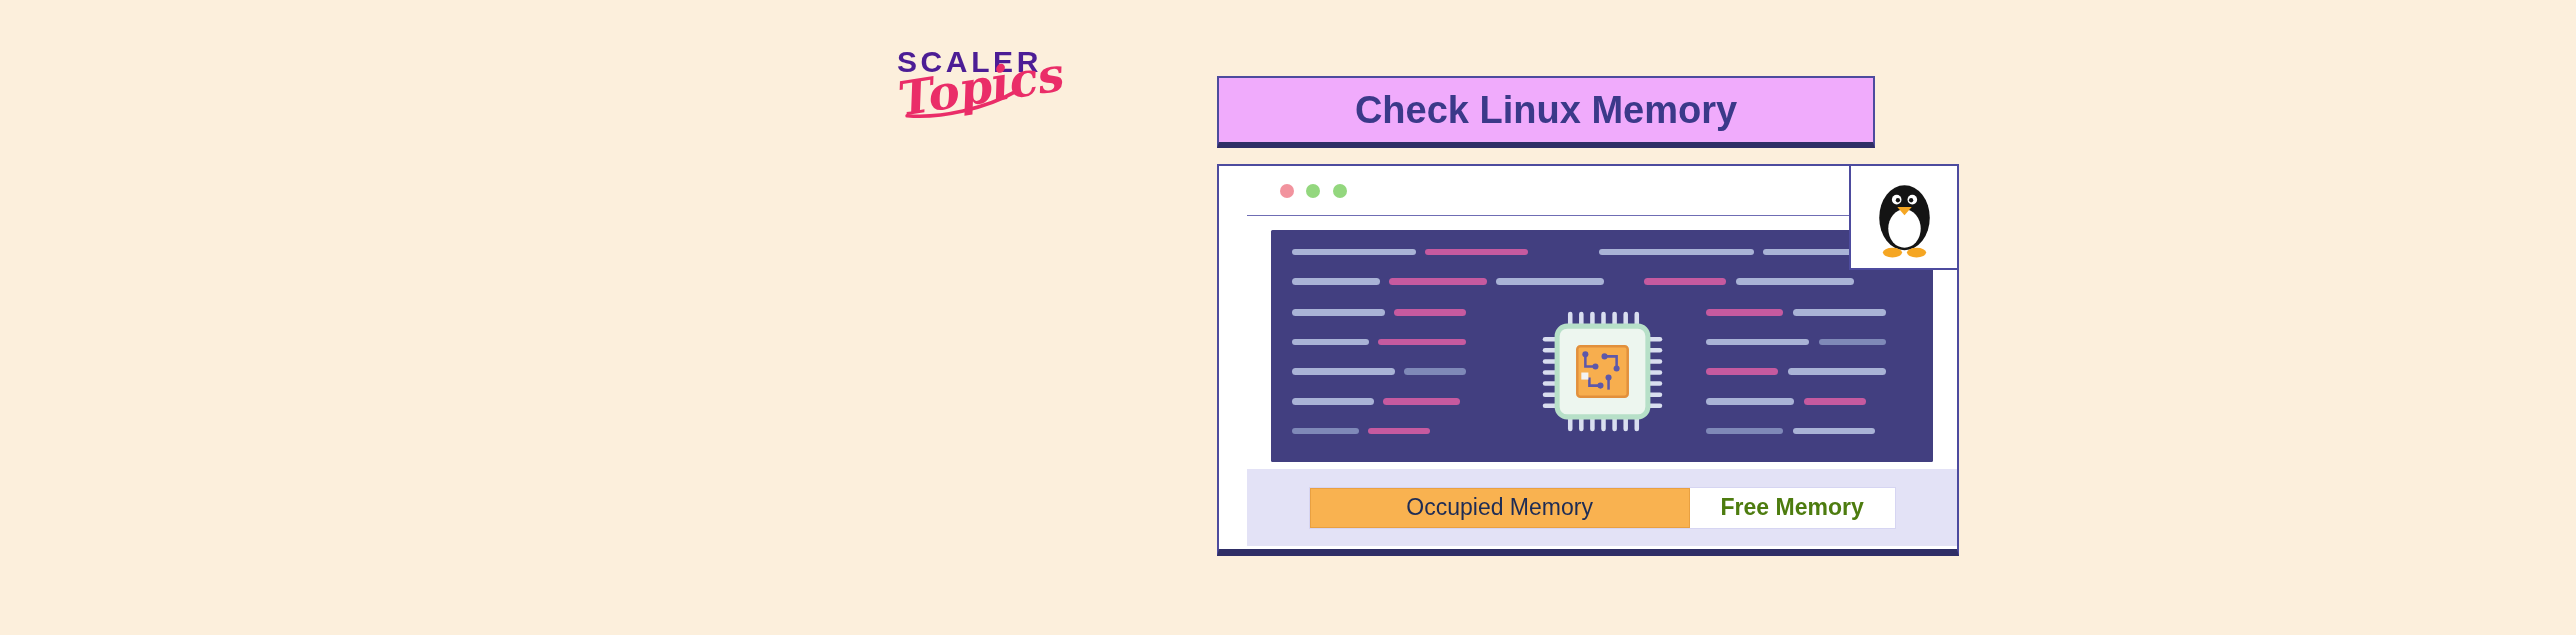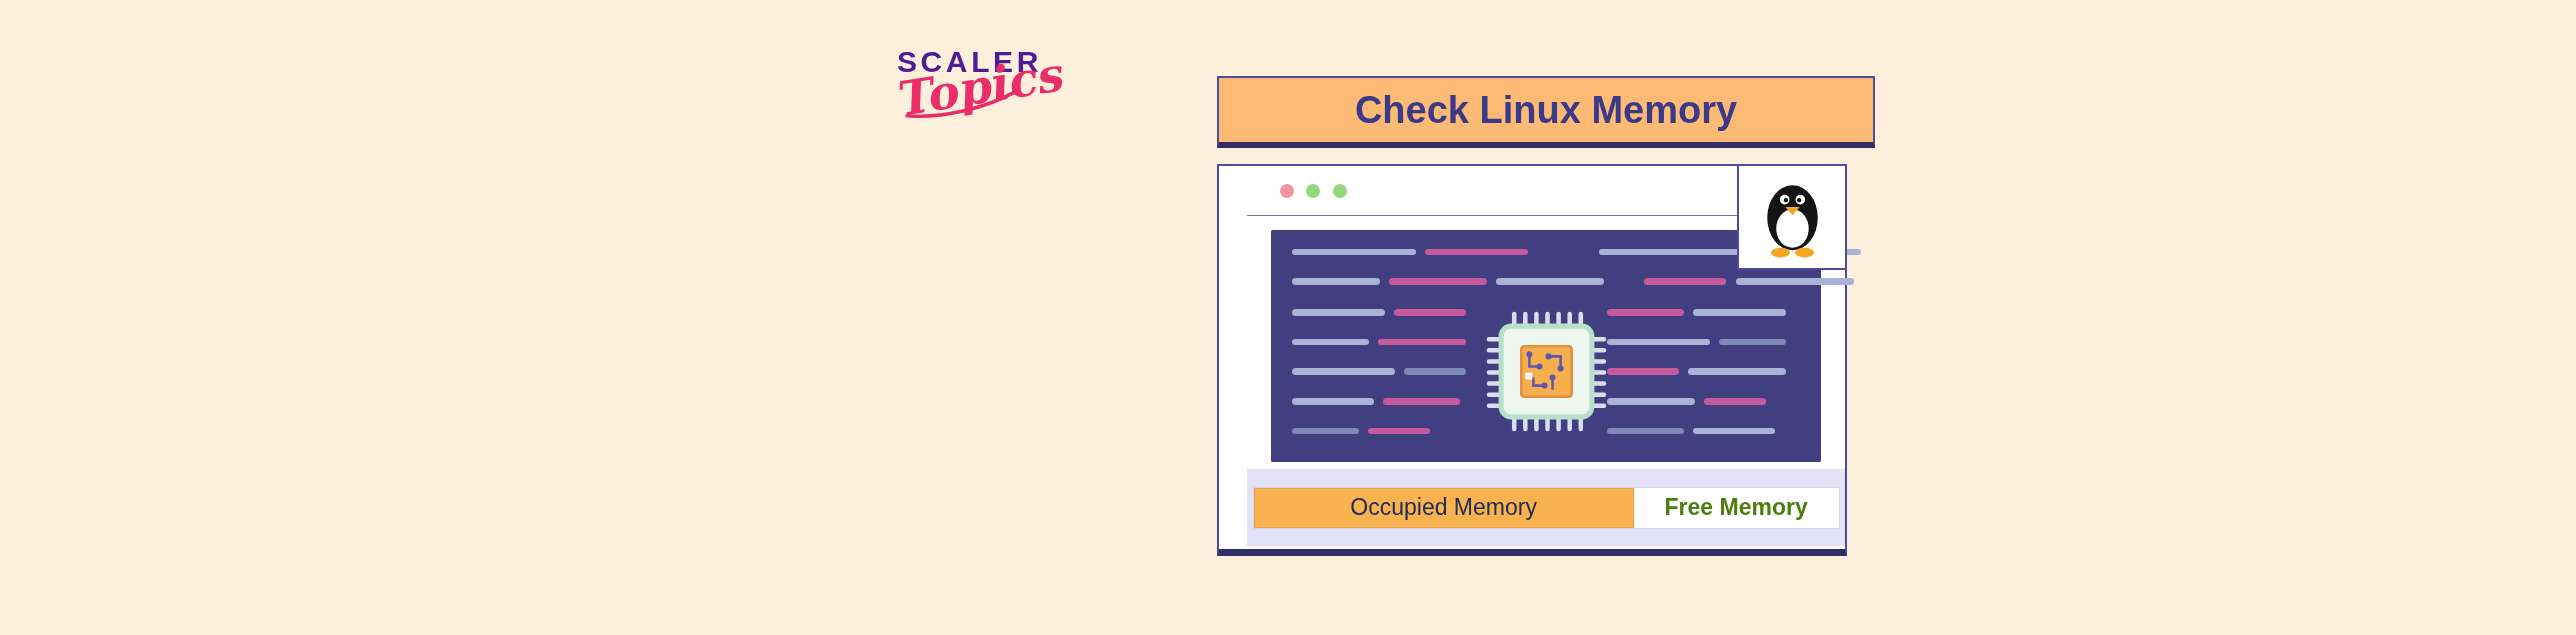--- a/index.html
+++ b/index.html
@@ -17,28 +17,28 @@
     font-family:"DejaVu Serif", serif; font-style:italic; font-weight:bold;
     font-size:47px; line-height:1; color:#ea2d68;
     transform:rotate(-9deg); transform-origin:left center;
     margin-top:-3.1px; margin-left:2.1px; display:inline-block;
   }
   .brand-swash { display:block; margin-top:-15.5px; margin-left:7.2px; transform:rotate(-9deg); transform-origin:left center; }
 
   
   .title-box {
     position:absolute; left:1217px; top:76px; width:658px; height:72px;
-    background:#fdba74; border:2.1px solid #4d4b9e; border-bottom:6.2px solid #2f2e66;
+    background:#f0abfc; border:2.1px solid #4d4b9e; border-bottom:6.2px solid #2f2e66;
     display:flex; align-items:center; justify-content:center;
   }
   .title-box span { font-size:38px; font-weight:bold; color:#3b3989; }
 
   
   .browser {
-    position:absolute; left:1217px; top:164px; width:630px; height:392px;
+    position:absolute; left:1217px; top:164px; width:742px; height:392px;
     background:#ffffff; border:2.1px solid #4d4b9e; border-bottom:7.7px solid #2f2e66;padding-left:28px;
   }
   .topbar {
     height:50px; border-bottom:1.5px solid #6f6db4;
     display:flex; align-items:center; padding-left:33px; gap:12.4px;
   }
   .dot { width:14px; height:14px; border-radius:50%; background:#ccc; }
 
   .tux-box {
     position:absolute; top:-2.1px; right:-2.1px; width:110px; height:106px;

